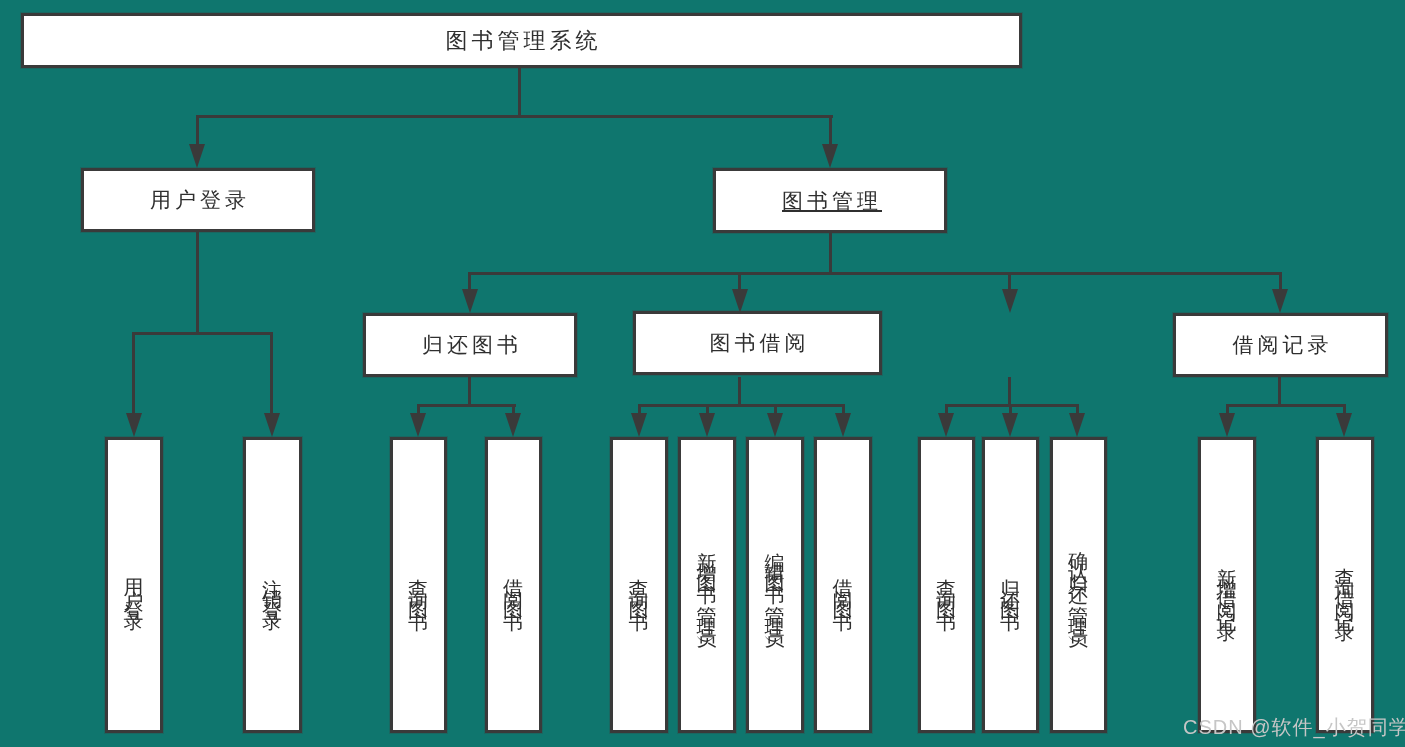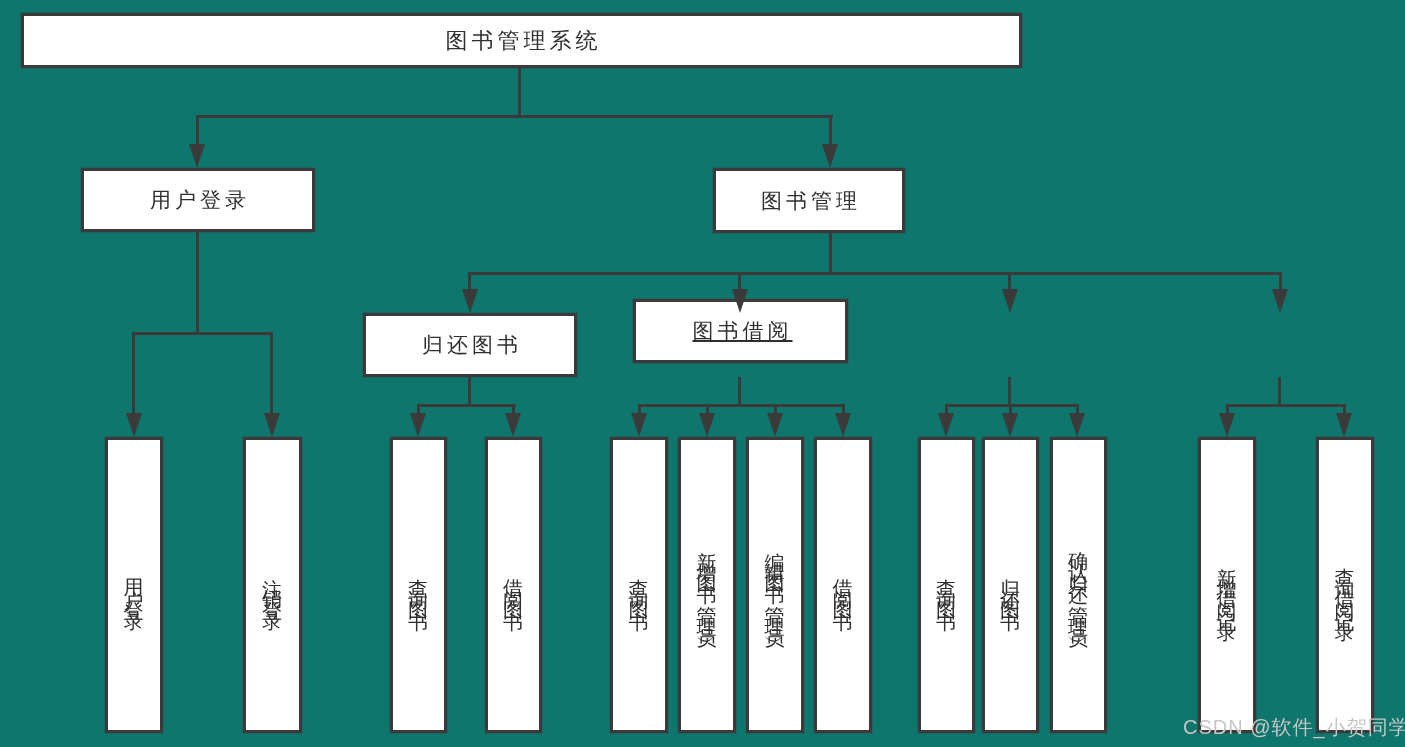--- a/index.html
+++ b/index.html
@@ -57,24 +57,25 @@
   }
 </style>
 </head>
 <body>
 
 <div id="stage">
 
   <div class="node h root-box" style="left:21px; top:13px; width:1001px; height:55px;">图书管理系统</div>
 
   <div class="node h" style="left:81px; top:168px; width:234px; height:64px;">用户登录</div>
-  <div class="node h" style="left:713px; top:168px; width:192px; height:65px;">图书管理</div>
+  <div class="node h" style="left:713px; top:168px; width:234px; height:65px;text-decoration:underline;">图书管理</div>
 
   <div class="node h" style="left:363px; top:313px; width:214px; height:64px;">归还图书</div>
-  <div class="node h" style="left:633px; top:299px; width:215px; height:64px;text-decoration:underline;">图书借阅</div>
+  <div class="node h" style="left:633px; top:311px; width:249px; height:64px;">图书借阅</div>
+  <div class="node h" style="left:1173px; top:313px; width:215px; height:64px;">借阅记录</div>
 
   <div class="node v" style="left:105px; top:437px; width:58px; height:296px;">用户登录</div>
   <div class="node v" style="left:243px; top:437px; width:59px; height:296px;">注销登录</div>
 
   <div class="node v" style="left:390px; top:437px; width:57px; height:296px;">查询图书</div>
   <div class="node v" style="left:485px; top:437px; width:57px; height:296px;">借阅图书</div>
 
   <div class="node v" style="left:610px; top:437px; width:58px; height:296px;">查询图书</div>
   <div class="node v" style="left:678px; top:437px; width:58px; height:296px;">新增图书（管理员）</div>
   <div class="node v" style="left:746px; top:437px; width:58px; height:296px;">编辑图书（管理员）</div>

